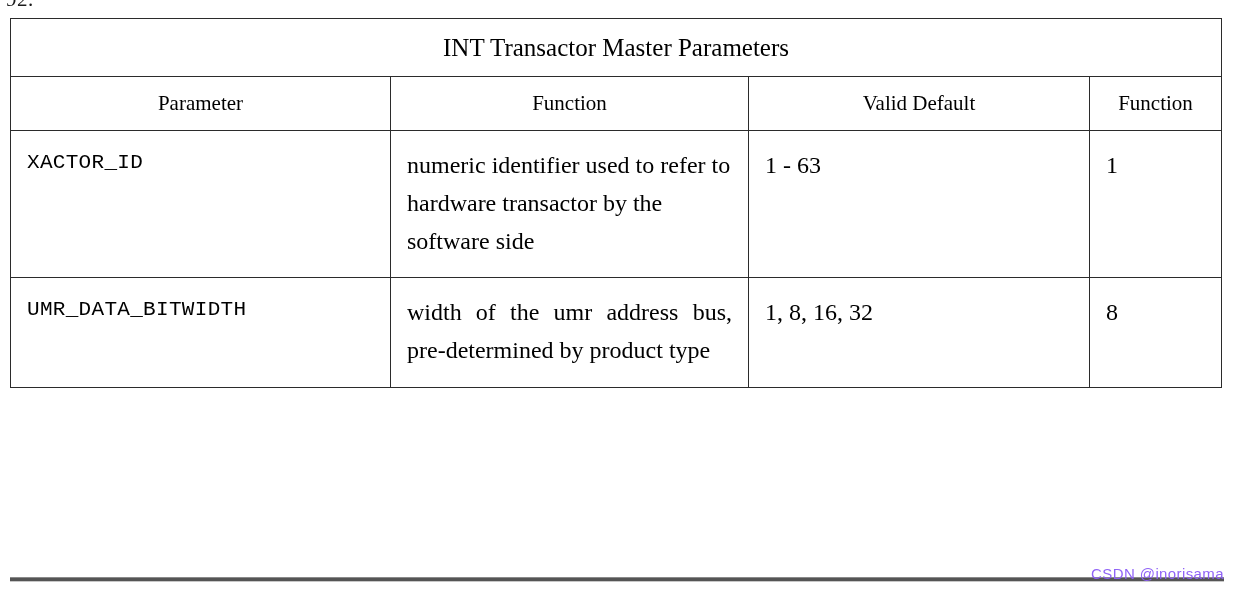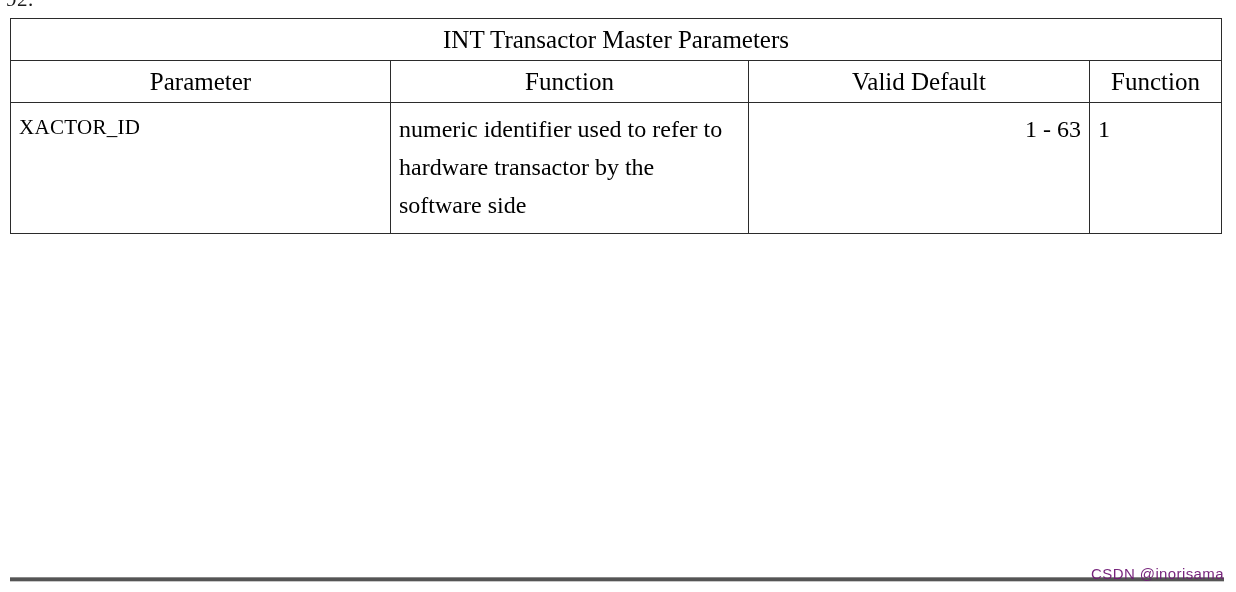--- a/index.html
+++ b/index.html
@@ -38,73 +38,73 @@
   table.param-table {
     border-collapse: collapse;
     width: 1211px;
     table-layout: fixed;
     background: #ffffff;
   }
 
   table.param-table td {
     border: 1.3px solid #2b2b2b;
     vertical-align: top;
-    padding: 8px;
+    padding: 16px;
   }
 
   
   col.c-param   { width: 380px; }
   col.c-func    { width: 358px; }
   col.c-valid   { width: 341px; }
   col.c-default { width: 132px; }
 
   
   .title-cell {
     text-align: center;
     font-size: 25px;
     line-height: 1.0;
     padding: 7px 4px 9px 4px;
     border-bottom-width: 1.3px;
   }
 
   
   .head-cell {
     text-align: center;
-    font-size: 25px;
+    font-size: 21px;
     line-height: 1.0;
     padding: 7px 4px 9px 4px;
   }
 
   
   .cell {
     font-size: 24px;
     line-height: 1.58;
     padding: 6px 10px 10px 10px;
     height: 110px;
     box-sizing: border-box;
   }
   .cell-param {
-    font-family: Liberation Serif, serif;
+    font-family: Liberation Mono, monospace;
     font-size: 21px;
     letter-spacing: 0.3px;
     line-height: 1.55;
     padding-top: 9px;
     white-space: nowrap;
     margin-top: 44px;
   }
   .cell-func {
     text-align: justify;
     text-justify: inter-word;
     padding-right: 12px;
   }
   .cell-func.ragged {
     text-align: left;
     font-family: Liberation Serif, serif;
   }
-  .cell-valid { white-space: nowrap; text-align: right; }
+  .cell-valid { white-space: nowrap; }
   .cell-default { white-space: normal; }
   .cell-default .brk { display: block; }
 
   
   tr.row-tall .cell { height: 118px; }
 
   
   .page-rule {
     position: absolute;
     left: 10px;
@@ -116,21 +116,21 @@
     border-bottom: 1px solid #c8c8c8;
   }
 
   
   .watermark {
     position: absolute;
     right: 12px;
     top: 565px;
     font-family: "Liberation Sans", "DejaVu Sans", sans-serif;
     font-size: 15px;
-    color: #701a75;
+    color: #8b5cf6;
     letter-spacing: 0.4px;
     white-space: nowrap;
     opacity: 0.95;
     margin-left: 12px;
   }
 </style>
 </head>
 <body>
 
 <div class="page-crumb">92.</div>
@@ -156,18 +156,24 @@
 
       <tr>
         <td class="cell cell-param">XACTOR_ID</td>
         <td class="cell cell-func ragged">numeric identifier used to refer to hardware transactor by the software side</td>
         <td class="cell cell-valid">1 - 63</td>
         <td class="cell cell-default">1</td>
       </tr>
 
 
 
+      <tr>
+        <td class="cell cell-param">UMR_DATA_BITWIDTH</td>
+        <td class="cell cell-func">width of the umr address bus, pre-determined by product type</td>
+        <td class="cell cell-valid">1, 8, 16, 32</td>
+        <td class="cell cell-default">8</td>
+      </tr>
     </tbody>
   </table>
 </div>
 
 <div class="page-rule"></div>
 <div class="watermark">CSDN @inorisama</div>
 
 </body></html>

